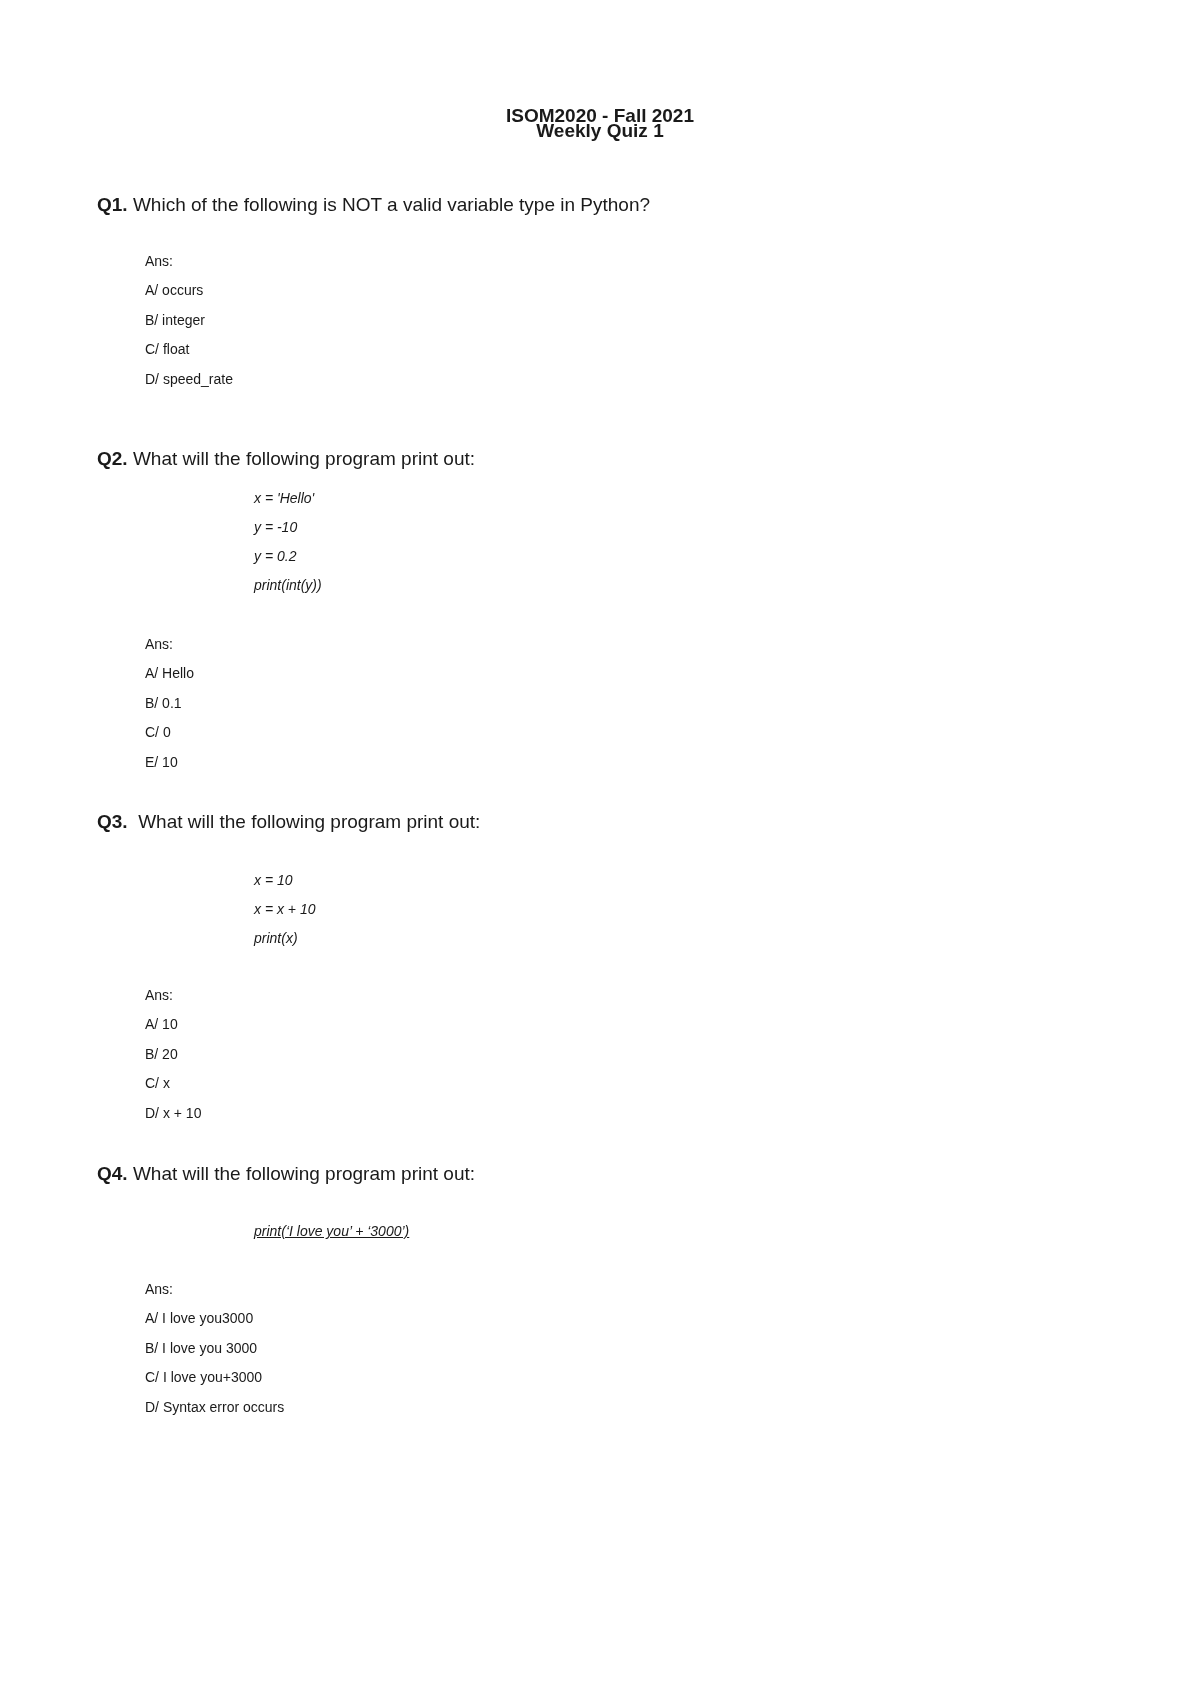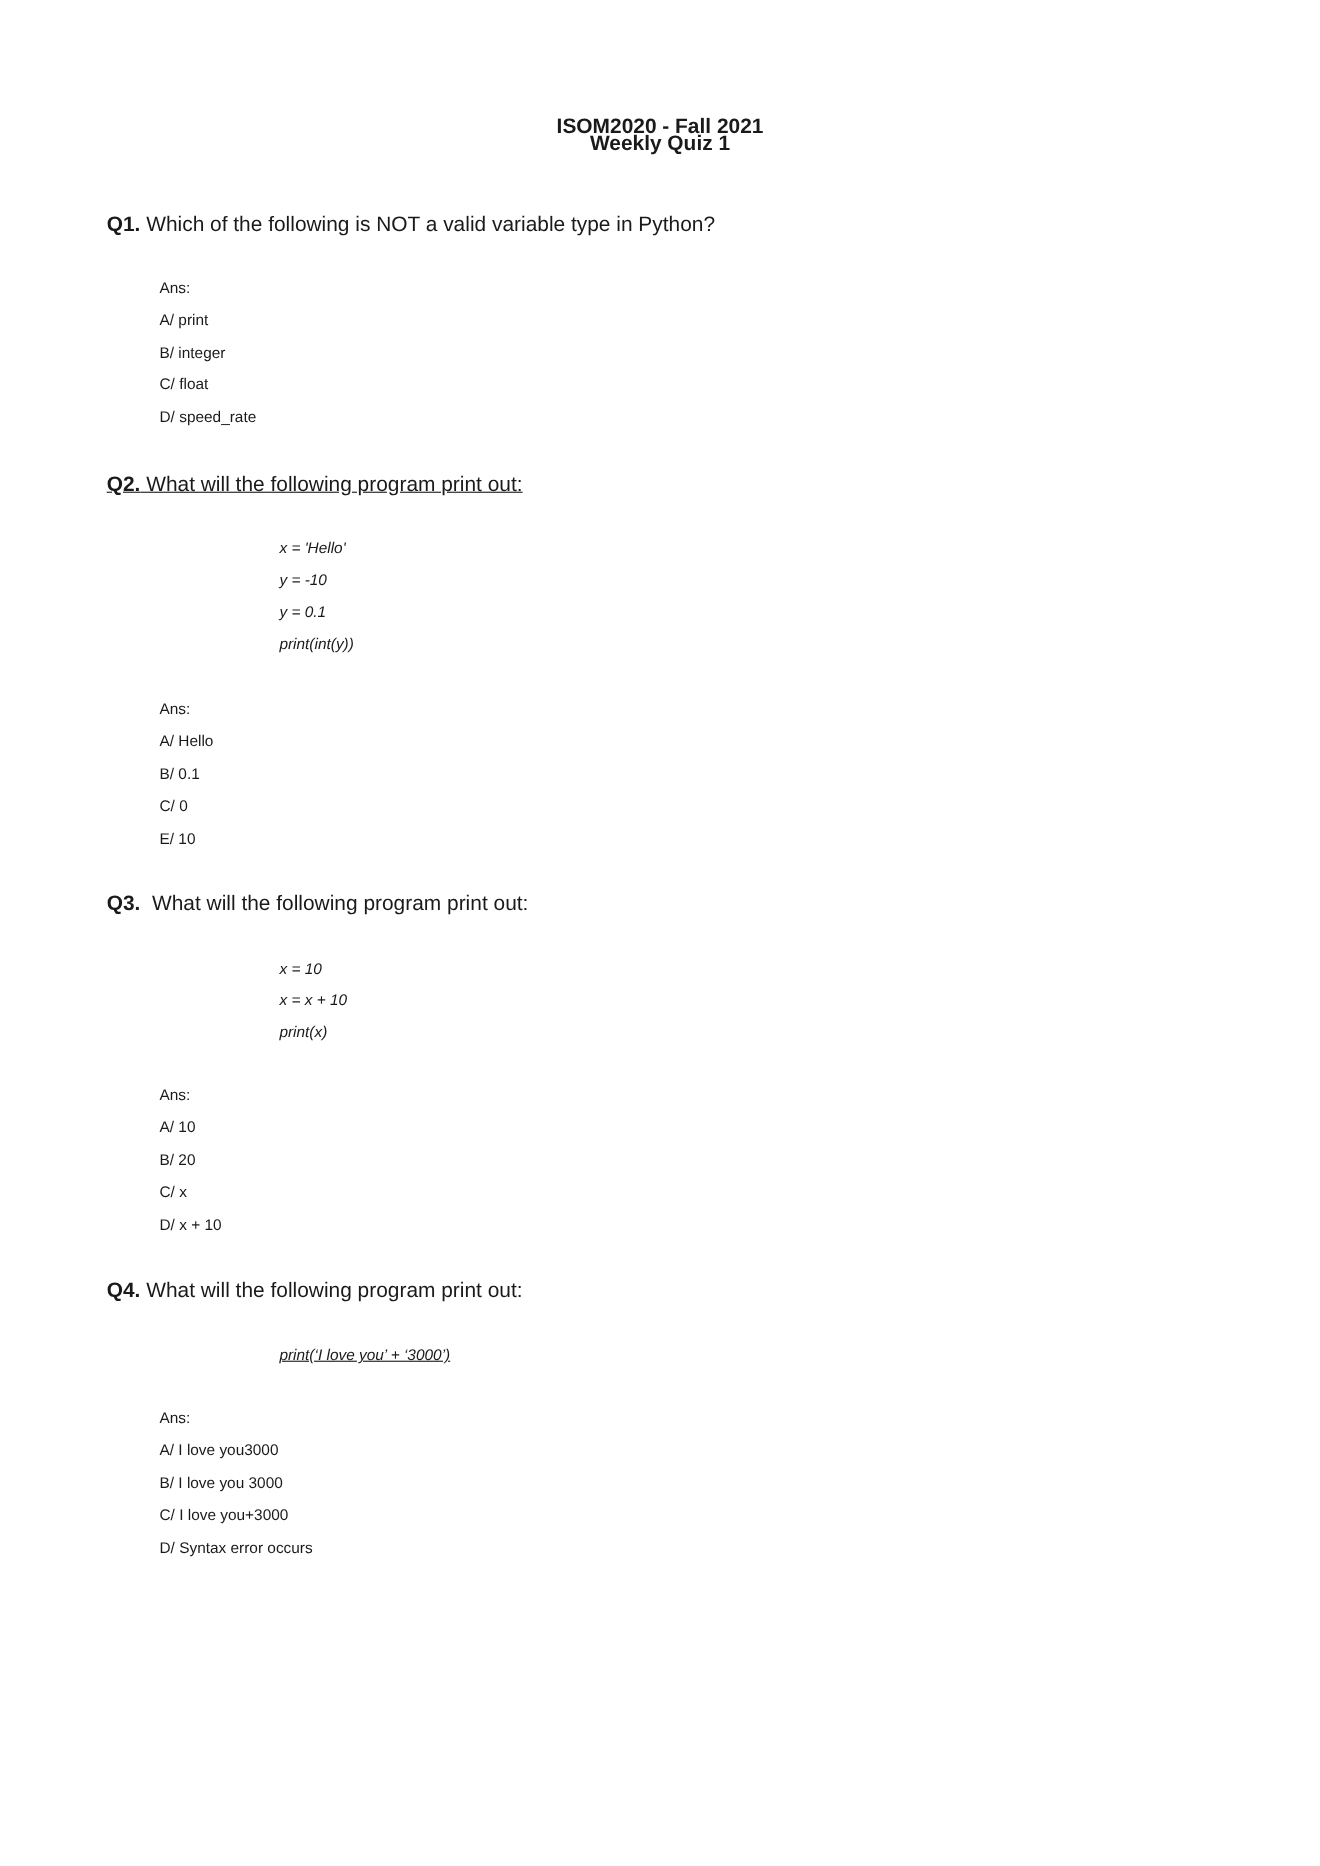--- a/index.html
+++ b/index.html
@@ -23,31 +23,31 @@
   </style>
 </head>
 <body>
 
 <div class="title" style="top:101px;">ISOM2020 - Fall 2021</div>
 <div class="title" style="top:116px;">Weekly Quiz 1</div>
 
 <div class="q" style="top:190px;"><span class="qnum">Q1.</span><span> Which of the following is NOT a valid variable type in Python?</span></div>
 <div class="block" style="top:247px;">
   <div class="line">Ans:</div>
-  <div class="line">A/ print</div>
+  <div class="line">A/ occurs</div>
   <div class="line">B/ integer</div>
   <div class="line">C/ float</div>
   <div class="line">D/ speed_rate</div>
 </div>
 
-<div class="q" style="top:426px;text-decoration:underline;"><span class="qnum">Q2.</span><span> What will the following program print out:</span></div>
+<div class="q" style="top:444px;"><span class="qnum">Q2.</span><span> What will the following program print out:</span></div>
 <div class="code" style="top:484px;">
   <div class="line">x = 'Hello'</div>
   <div class="line">y = -10</div>
-  <div class="line">y = 0.1</div>
+  <div class="line">y = 0.2</div>
   <div class="line">print(int(y))</div>
 </div>
 <div class="block" style="top:630px;">
   <div class="line">Ans:</div>
   <div class="line">A/ Hello</div>
   <div class="line">B/ 0.1</div>
   <div class="line">C/ 0</div>
   <div class="line">E/ 10</div>
 </div>
 

